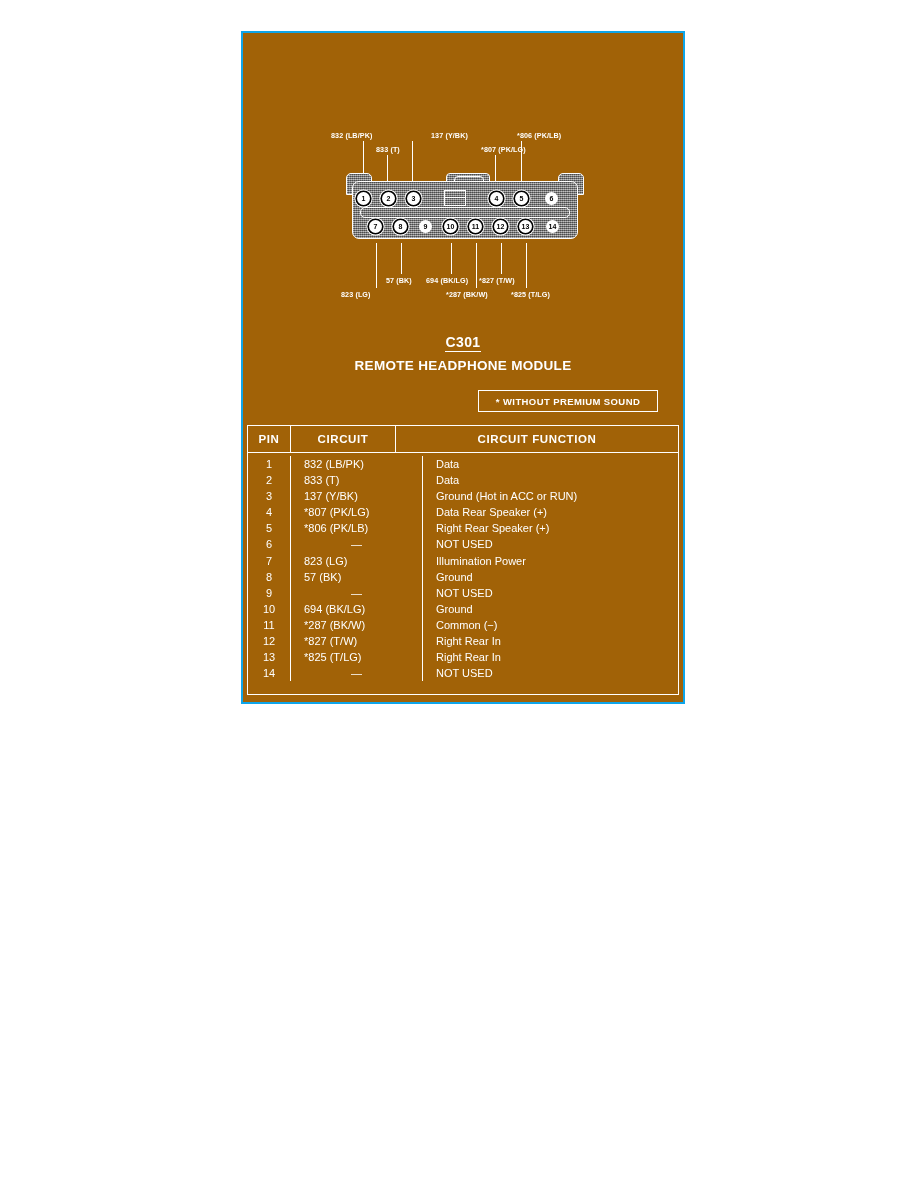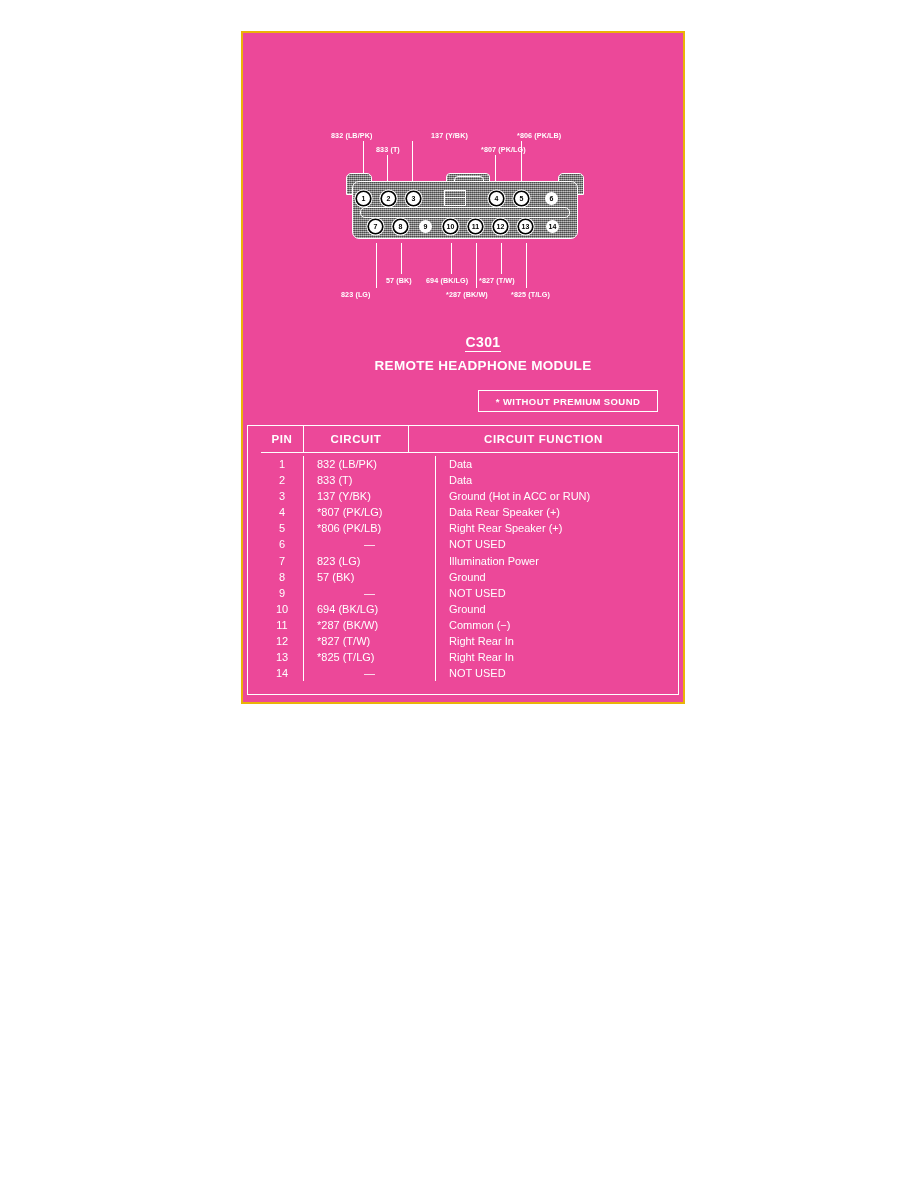--- a/index.html
+++ b/index.html
@@ -10,22 +10,22 @@
     font-family:"Liberation Sans", sans-serif;
     overflow:hidden;
     position:relative;
   }
 
   
   #panel{
     position:absolute;
     left:241px; top:31px;
     width:444px; height:673px;
-    background:#ec4899;
-    border:2px solid #eab308;
+    background:#a16207;
+    border:2px solid #0ea5e9;
     box-sizing:border-box;
   }
 
   
   #diagram{
     position:absolute;
     left:0; top:0;
     width:440px; height:390px;
   }
 
@@ -122,21 +122,20 @@
   }
   .pin.solid{ background:#ffffff; }
 
   
   #title-block{
     position:absolute;
     left:0; top:300px;
     width:440px;
     text-align:center;
     color:#ffffff;
-    margin-left:20px;
   }
   #c301{
     font-size:14px;
     font-weight:bold;
     letter-spacing:.4px;
     display:inline-block;
     border-bottom:1.6px solid #ffffff;
     padding-bottom:1px;
   }
   #module-name{
@@ -161,21 +160,20 @@
   }
 
   
   #pin-table{
     position:absolute;
     left:4px; top:392px;
     width:432px; height:270px;
     border:1.6px solid #ffffff;
     box-sizing:border-box;
     color:#ffffff;
-    padding-left:13px;
   }
   #thead{
     display:flex;
     height:27px;
     border-bottom:1.6px solid #ffffff;
     box-sizing:border-box;
   }
   #thead .th{
     display:flex;
     align-items:center;

